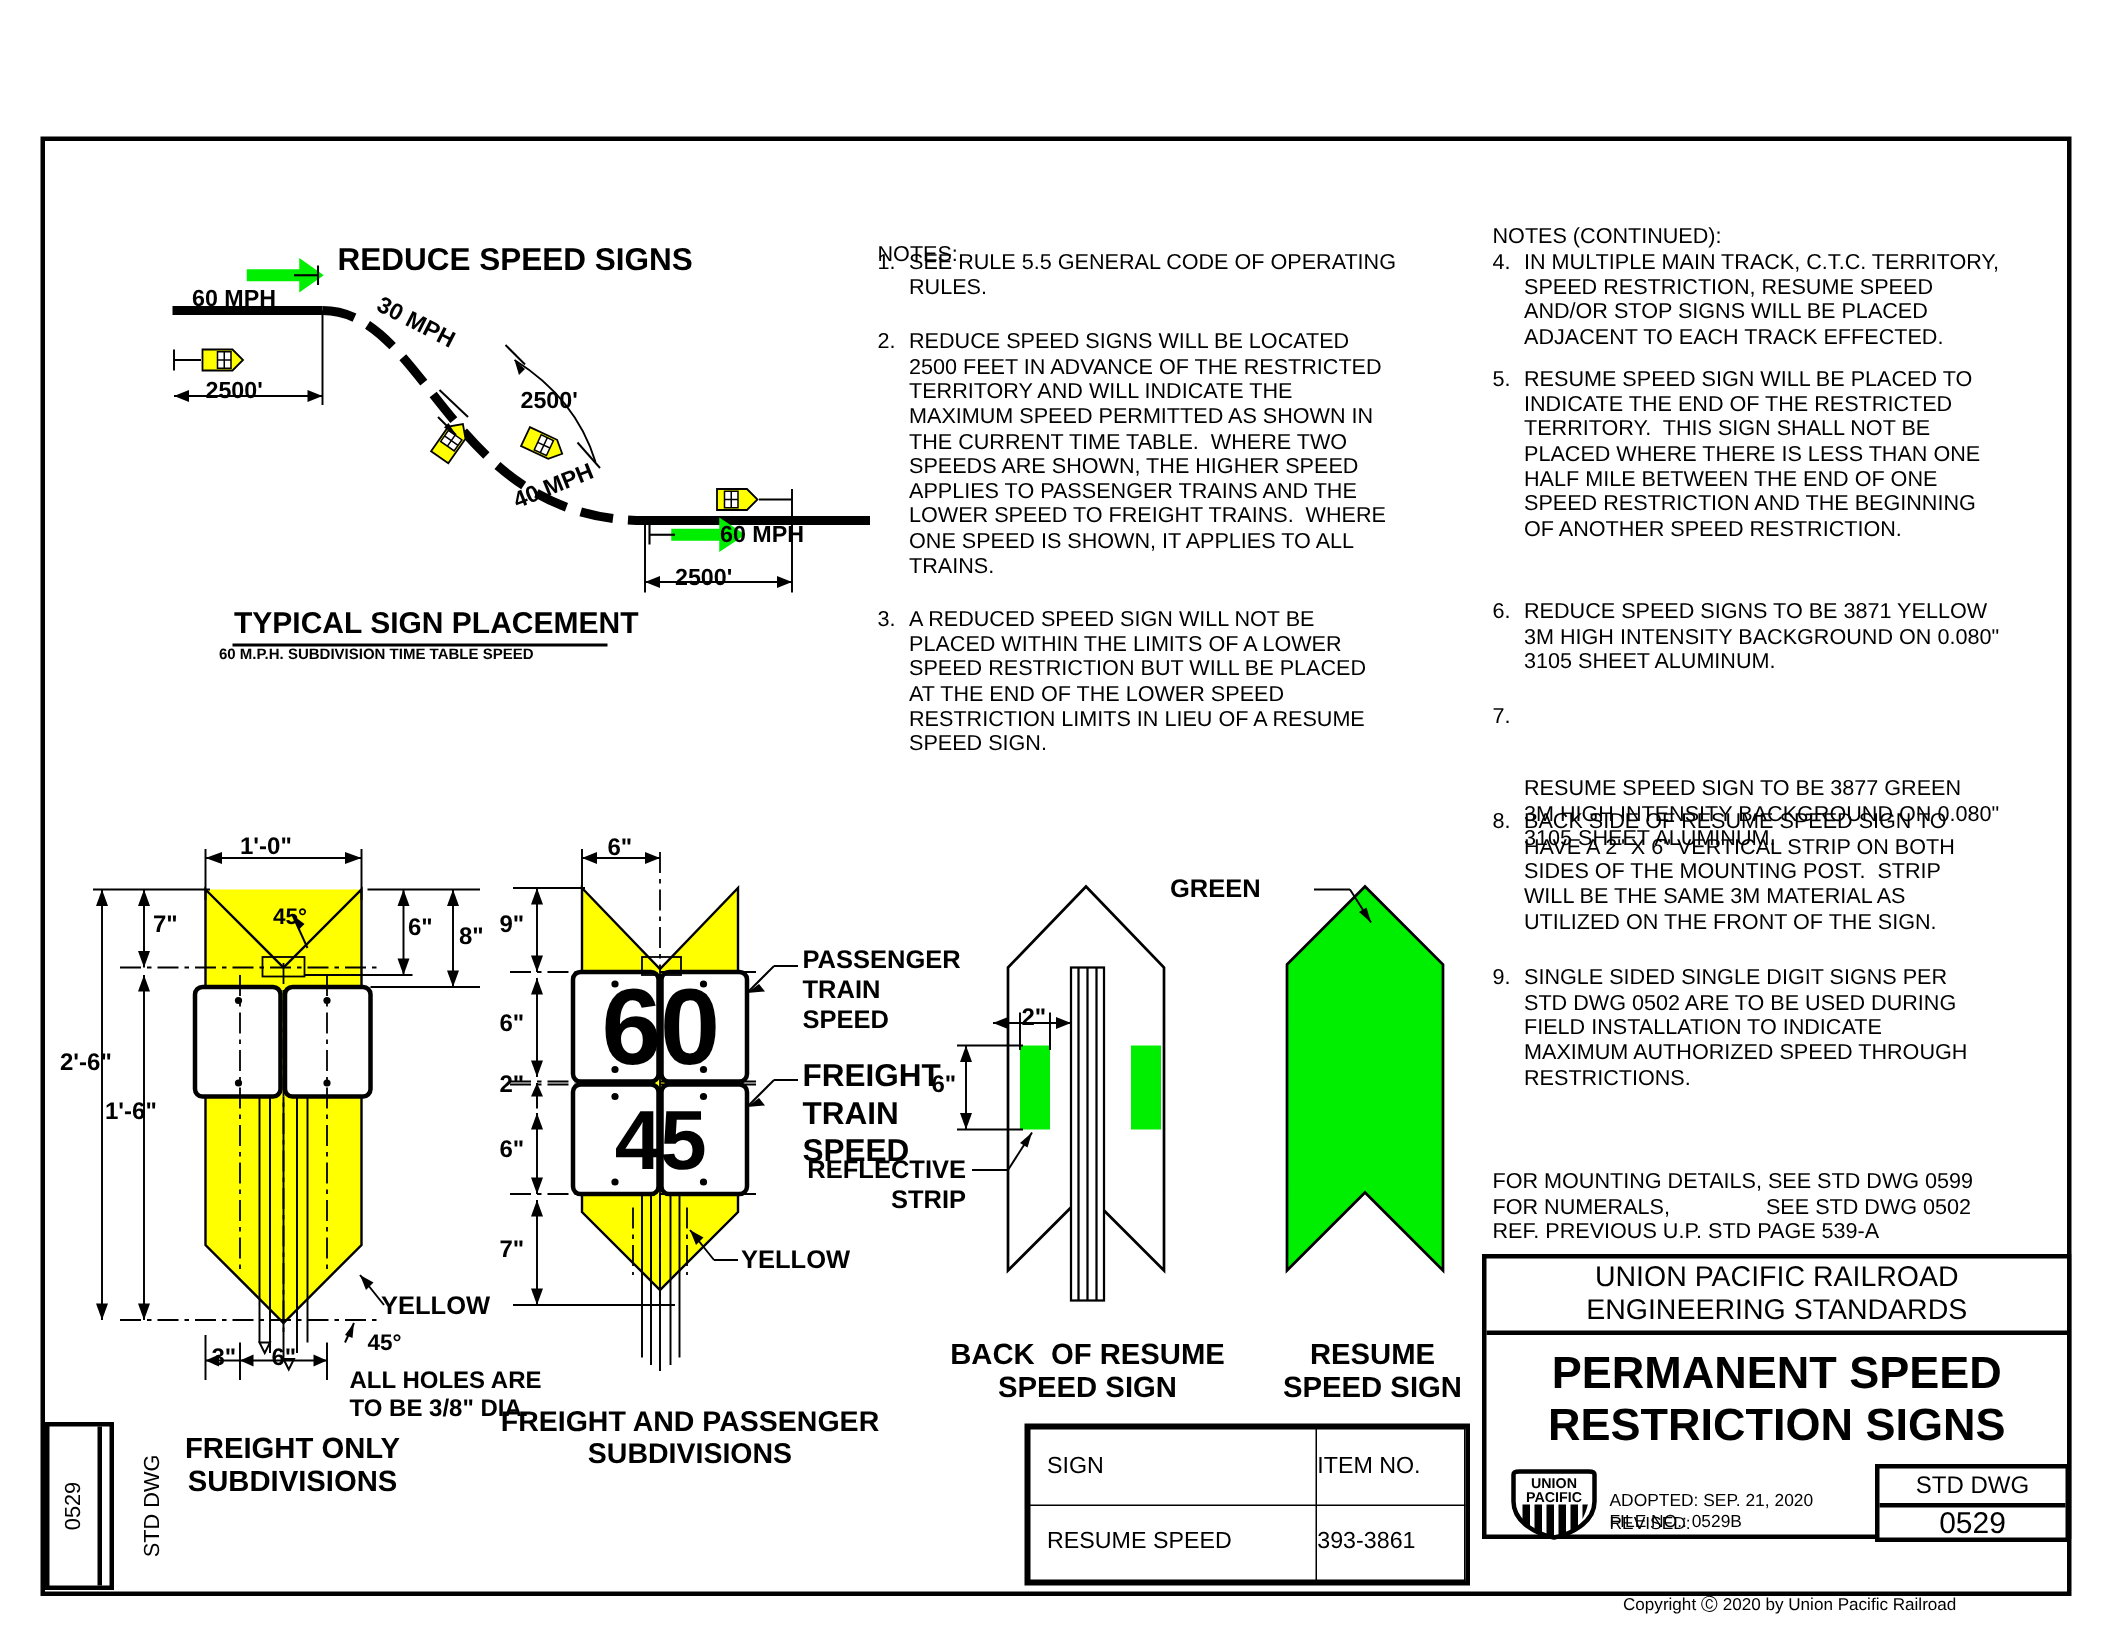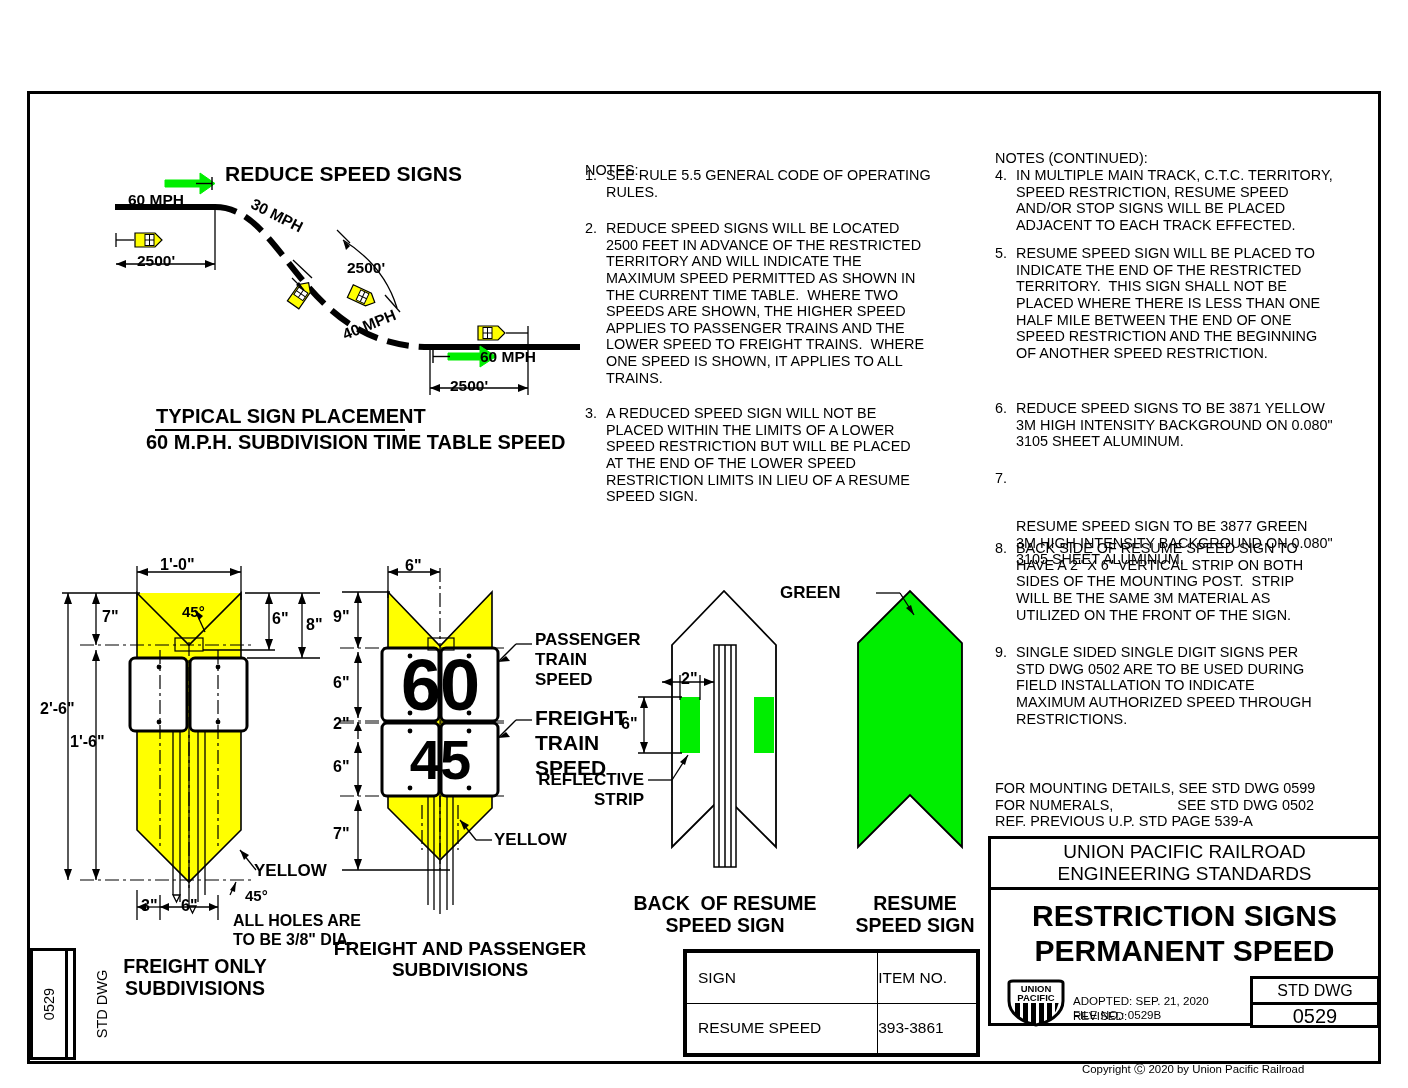--- a/index.html
+++ b/index.html
@@ -135,21 +135,21 @@
     <div class="txt" style="left:68px;top:41px;font-size:15.5px;font-weight:700;">60 MPH</div>
     <div class="txt" style="left:196px;top:45px;font-size:15.5px;font-weight:700;transform:rotate(27deg);transform-origin:left top;">30 MPH</div>
     <div class="txt" style="left:280px;top:177px;font-size:15.5px;font-weight:700;transform:rotate(-22deg);transform-origin:left top;">40 MPH</div>
     <div class="txt" style="left:420px;top:198px;font-size:15.5px;font-weight:700;">60 MPH</div>
 
     <div class="txt" style="left:77px;top:102px;font-size:15.5px;font-weight:700;">2500'</div>
     <div class="txt" style="left:287px;top:109px;font-size:15.5px;font-weight:700;">2500'</div>
     <div class="txt" style="left:390px;top:227px;font-size:15.5px;font-weight:700;">2500'</div>
 
     <div class="txt" style="left:96px;top:255px;font-size:20px;font-weight:700;">TYPICAL SIGN PLACEMENT</div>
-    <div class="txt" style="left:86px;top:281px;font-size:20px;font-weight:700;">60 M.P.H. SUBDIVISION TIME TABLE SPEED</div>
+    <div class="txt" style="left:86px;top:281px;font-size:10px;font-weight:700;">60 M.P.H. SUBDIVISION TIME TABLE SPEED</div>
   </div>
 
   <div style="position:absolute;left:585px;top:150px;width:395px;">
     <div class="note" style="position:relative;top:12px;left:0;">NOTES:</div>
 
     <div style="position:absolute;left:0;top:17px;width:395px;display:flex;">
       <div class="note" style="position:relative;width:21px;">1.</div>
       <div class="note" style="position:relative;flex:1;">SEE RULE 5.5 GENERAL CODE OF OPERATING
 RULES.</div>
     </div>
@@ -506,22 +506,22 @@
     </tbody>
       </table>
   </div>
 
   <div id="titleblock">
     <div class="tb-row1">
       <div>UNION PACIFIC RAILROAD</div>
       <div>ENGINEERING STANDARDS</div>
     </div>
     <div class="tb-row2">
+      <div>PERMANENT SPEED</div>
       <div>RESTRICTION SIGNS</div>
-      <div>PERMANENT SPEED</div>
     </div>
     <div class="tb-row3">
 
       <svg width="62" height="48" viewBox="0 0 62 48" style="position:absolute;left:14px;top:0px;">
         <path d="M4 4 C4 2 6 2 8 2 L54 2 C56 2 58 2 58 4 L58 22 C58 36 42 44 31 46 C20 44 4 36 4 22 Z" fill="#fff" stroke="#000" stroke-width="3"></path>
         <path d="M9 24 L53 24 L53 22 C53 33 40 40 31 42 C22 40 9 33 9 22 Z" fill="#fff"></path>
         <g fill="#000">
           <path d="M10 24 L15 24 L15 39 C13 37.5 11.4 36 10 34.2 Z"></path>
           <path d="M18 24 L23 24 L23 43.2 C21.3 42.3 19.6 41.3 18 40.2 Z"></path>
           <path d="M26 24 L31 24 L31 45.6 C29.3 45.2 27.6 44.6 26 44 Z"></path>

